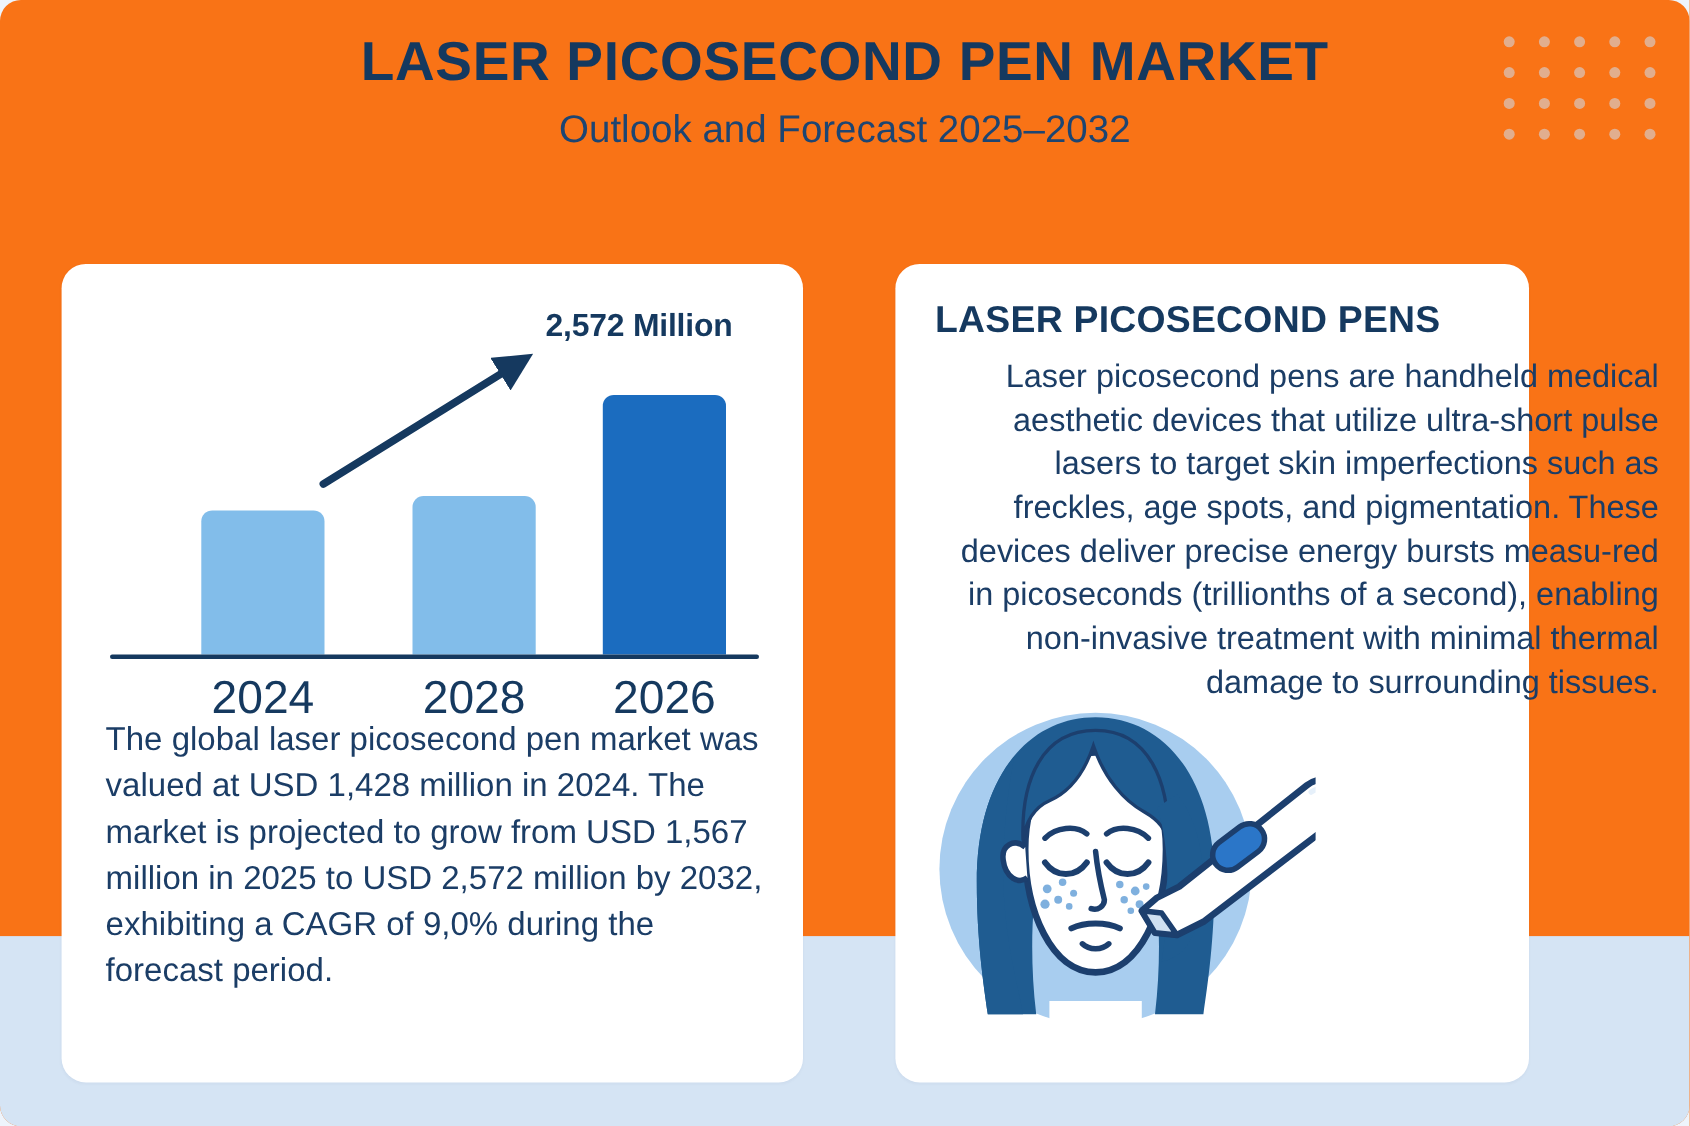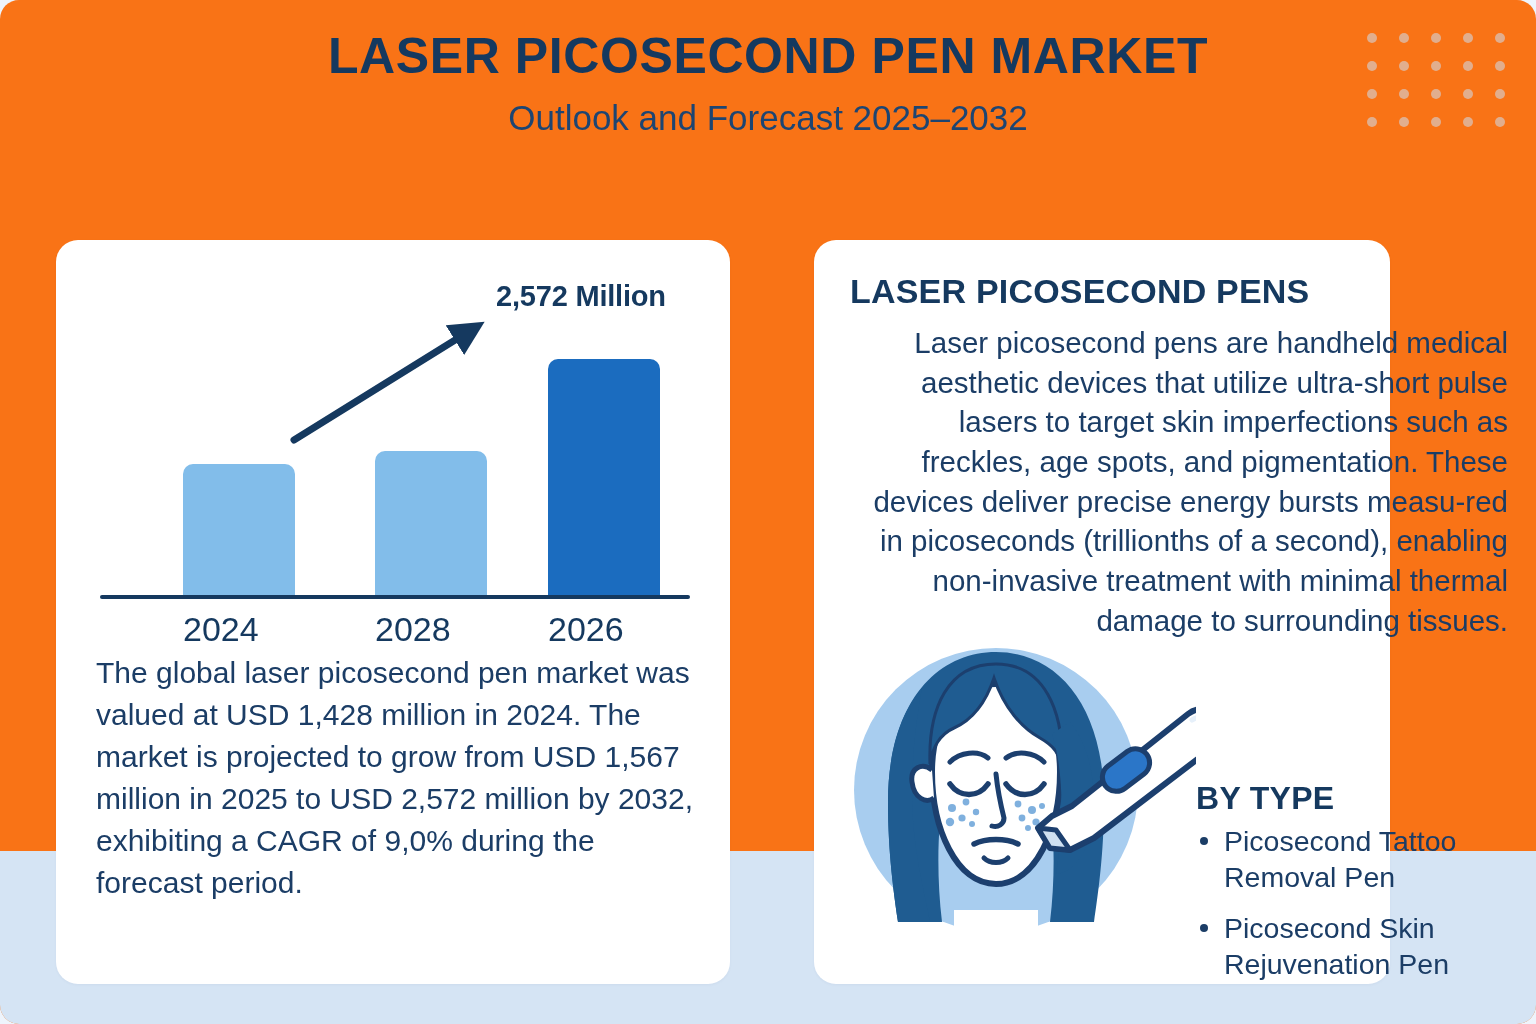--- a/index.html
+++ b/index.html
@@ -102,24 +102,24 @@
     border-radius: 2px;
   }
   .bar {
     position: absolute;
     border-radius: 10px 10px 0 0;
     bottom: 45px;
   }
   .bar-label {
     position: absolute;
     top: 370px;
-    font-size: 34px;
+    font-size: 42px;
     font-weight: 400;
     color: #15395f;
-    text-align: left;
+    text-align: center;
   }
   .value-callout {
     position: absolute;
     font-size: 29px;
     font-weight: 700;
     color: #15395f;
     white-space: nowrap;
     letter-spacing: -0.2px;
   }
   .callout-start { left: 50px;  top: 215px; }
@@ -336,21 +336,14 @@
 
       <g>
         <path d="M202 206 L216 194 L236 184 L352 92 C362 84 376 86 382 96
                  C388 106 386 118 376 126 L258 216 L234 228 L214 226 Z" fill="#ffffff" stroke="#1c3f6e" stroke-width="6" stroke-linejoin="round"></path>
         <path d="M202 206 L214 226 L234 228 L220 208 Z" fill="#cfe0f1" stroke="#1c3f6e" stroke-width="5" stroke-linejoin="round"></path>
         <rect x="264" y="134" width="52" height="28" rx="14" transform="rotate(-37 290 148)" fill="#2b76c8" stroke="#1c3f6e" stroke-width="5"></rect>
         <path d="M356 98 C366 92 376 94 380 102" fill="none" stroke="#e6f0fa" stroke-width="5" stroke-linecap="round"></path>
       </g>
     </svg>
 
-    <div class="by-type">
-      <div class="by-type-title">BY TYPE</div>
-      <ul class="bullet-list">
-        <li class="bullet-item">Picosecond Tattoo Removal Pen</li>
-        <li class="bullet-item">Picosecond Skin Rejuvenation Pen</li>
-      </ul>
-    </div>
   </div>
 </div>
 
 </body></html>

